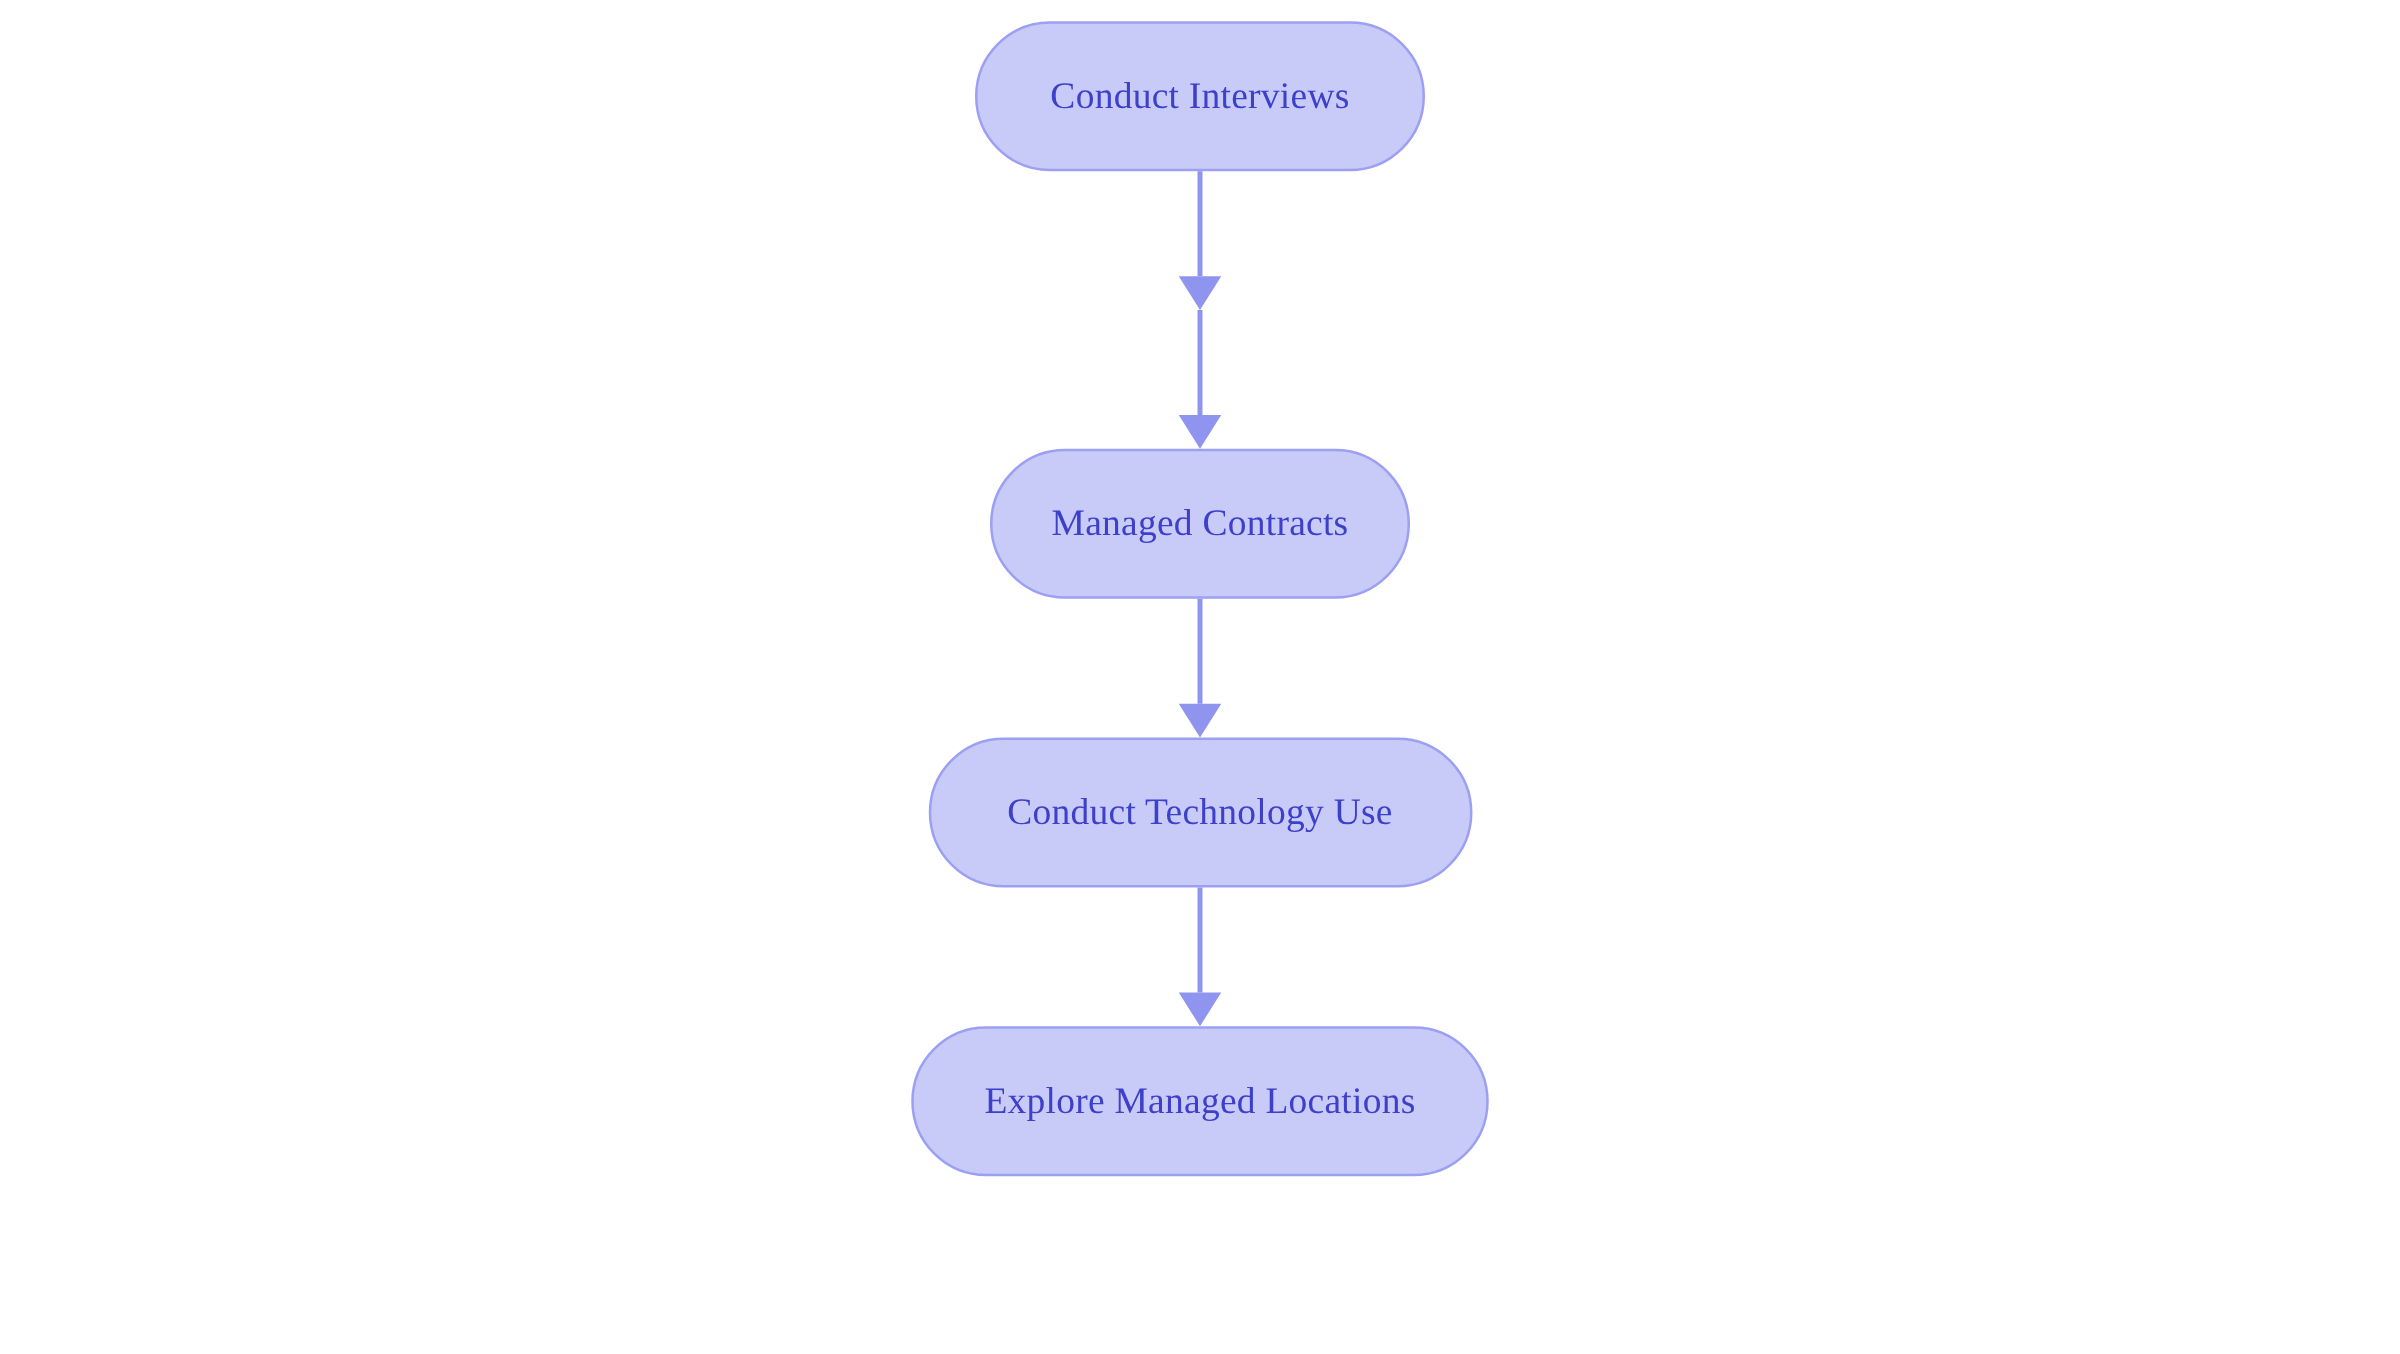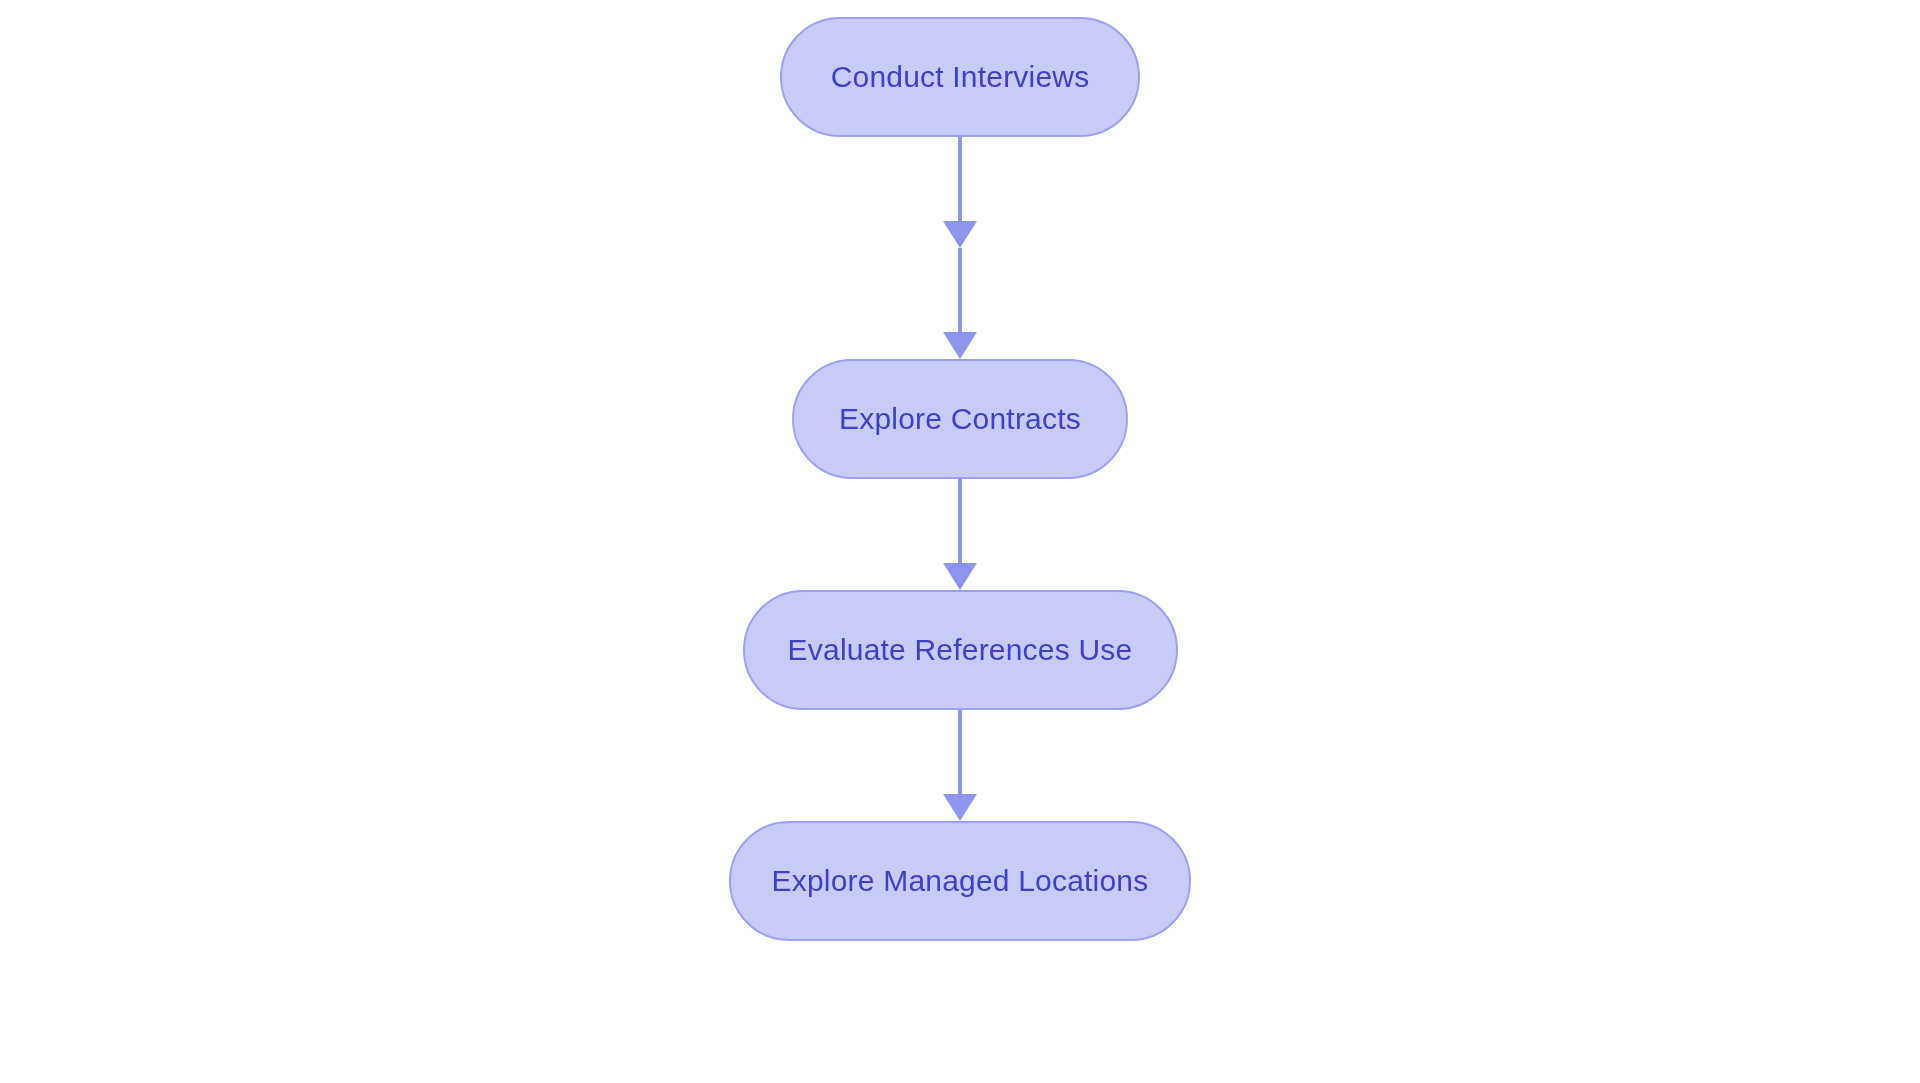--- a/index.html
+++ b/index.html
@@ -6,21 +6,21 @@
     margin: 0;
     padding: 0;
     background: #ffffff;
   }
   .stage {
     position: relative;
     width: 1920px;
     height: 1083px;
     background: var(--canvas-bg, #ffffff);
     overflow: hidden;
-    font-family: Liberation Sans, sans-serif;
+    font-family: Liberation Serif, serif;
   }
   .flow {
     position: absolute;
     left: 50%;
     top: 17px;
     transform: translateX(-50%);
     display: flex;
     flex-direction: column;
     align-items: center;
   }
@@ -82,30 +82,30 @@
       <div class="arrow-head"></div>
     </div>
 
 
     <div class="arrow">
       <div class="arrow-line"></div>
       <div class="arrow-head"></div>
     </div>
 
     <div class="node n3">
-      <span class="node-label">Explore Contracts</span>
+      <span class="node-label">Managed Contracts</span>
     </div>
 
     <div class="arrow">
       <div class="arrow-line"></div>
       <div class="arrow-head"></div>
     </div>
 
     <div class="node n4">
-      <span class="node-label">Evaluate References Use</span>
+      <span class="node-label">Conduct Technology Use</span>
     </div>
 
     <div class="arrow">
       <div class="arrow-line"></div>
       <div class="arrow-head"></div>
     </div>
 
     <div class="node n5">
       <span class="node-label">Explore Managed Locations</span>
     </div>

